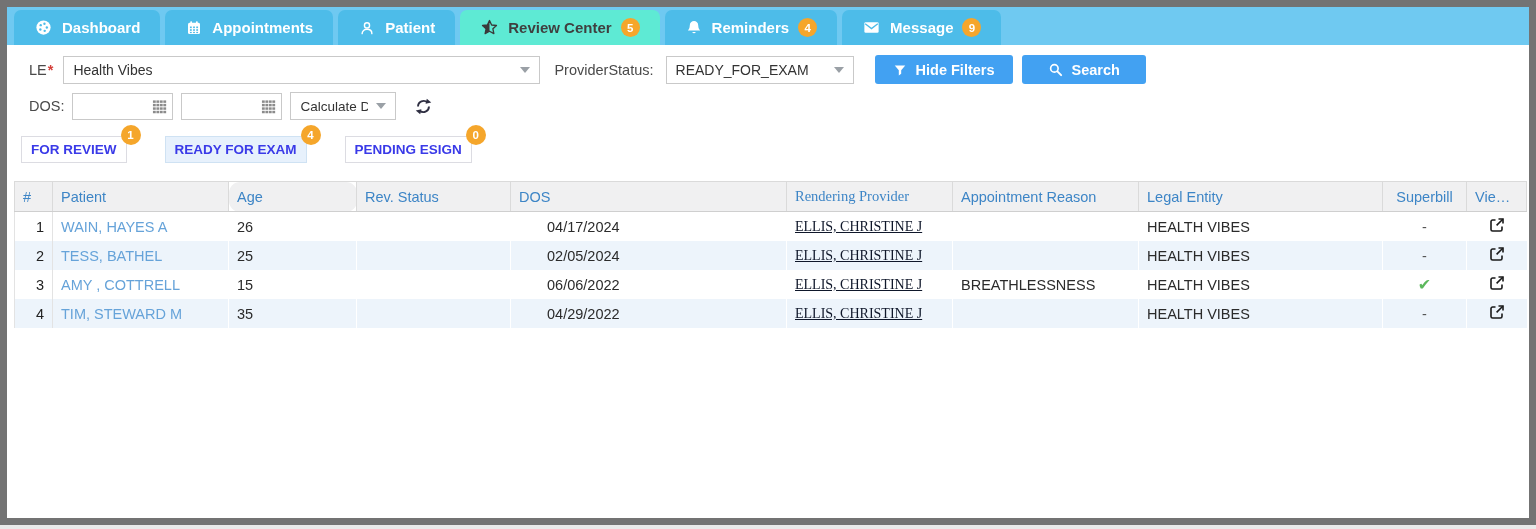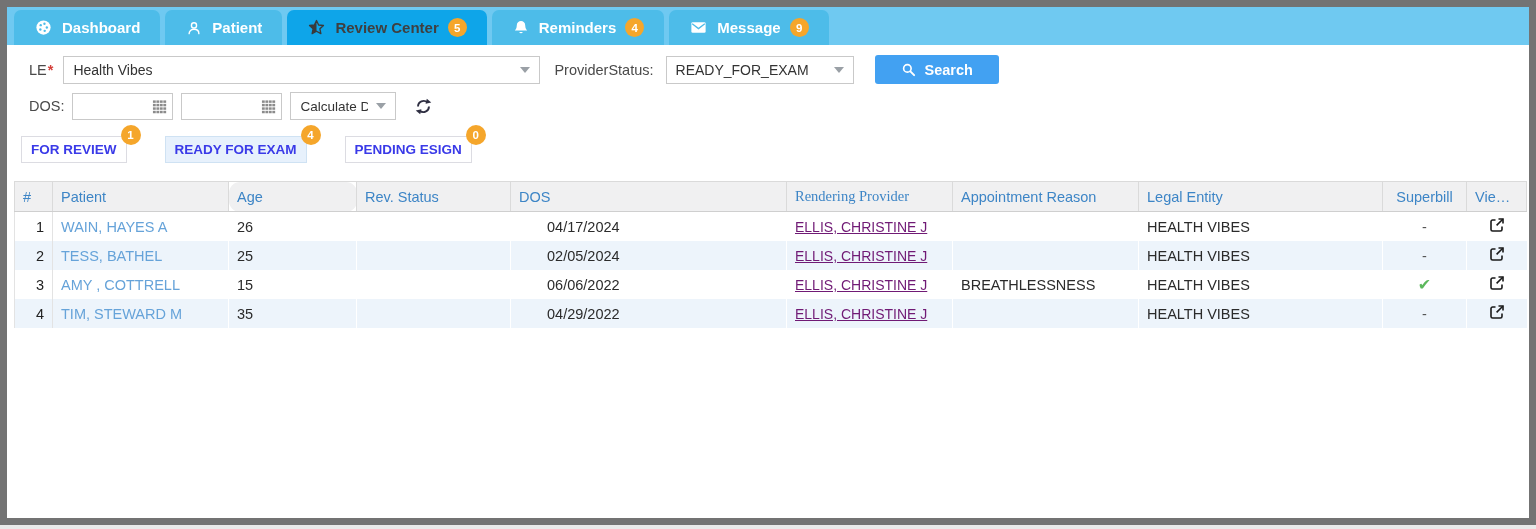--- a/index.html
+++ b/index.html
@@ -24,21 +24,21 @@
   .tab {
     display: flex; align-items: center; gap: 9px;
     background: #4dbce9;
     color: #fff;
     font-size: 15px; font-weight: 600;
     padding: 0 20px;
     border-radius: 7px 7px 0 0;
     cursor: pointer;
     white-space: nowrap;
   }
-  .tab.active { background: #0ea5e9; color: #3f3f3f; }
+  .tab.active { background: #5eead4; color: #3f3f3f; }
   .tab .ticon { display: flex; align-items: center; }
   .tbadge {
     min-width: 19px; height: 19px; border-radius: 50%;
     background: #f5a62b; color: #fff;
     font-size: 11.5px; font-weight: 700;
     display: flex; align-items: center; justify-content: center;
   }
   
   .filters { padding: 8px 8px 0 8px; }
   .frow { display: flex; align-items: center; margin-left: 14px; }
@@ -110,21 +110,21 @@
     font-size: 14.5px; color: #2b2b2b;
     padding: 5px 8px; height: 29px;
     white-space: nowrap; overflow: hidden;
     border-left: 1px solid transparent;
   }
   tbody tr:nth-child(even) { background: #edf4fb; }
   td.col-num { text-align: right; border-left: 1px solid #e3e3e3; border-right: 1px solid #e3e3e3; color: #222; }
   th.col-num { text-align: left; }
   td.col-dos { padding-left: 36px; }
   a.patient-link { color: #66a3d9; text-decoration: none; cursor: pointer; }
-  a.provider-link { color: #701a75; text-decoration: underline; cursor: pointer; font-size: 14px; }
+  a.provider-link { color: #0f172a; text-decoration: underline; cursor: pointer; font-size: 14px; font-family: Liberation Serif, serif; }
   td.col-super, th-super { text-align: center; }
   td.col-super { text-align: center; color: #555; }
   td.col-super .check { color: #5cb85c; font-size: 16px; }
   td.col-view { text-align: center; }
   .viewicon { display: inline-flex; cursor: pointer; }
   
   .w-num { width: 38px; } .w-patient { width: 176px; } .w-age { width: 128px; border-radius: 11px; }
   .w-rev { width: 154px; } .w-dos { width: 276px; } .w-prov { width: 166px; font-family: Liberation Serif, serif; }
   .w-reason { width: 186px; } .w-le { width: 244px; } .w-super { width: 84px; }
   .w-view { width: 60px; }
@@ -143,20 +143,41 @@
             <circle cx="13.2" cy="7.3" r="1.5" fill="#4dbce9"></circle>
             <circle cx="16.2" cy="12" r="1.5" fill="#4dbce9"></circle>
             <circle cx="8" cy="14.5" r="1.5" fill="#4dbce9"></circle>
             <circle cx="13.5" cy="16.2" r="1.5" fill="#4dbce9"></circle>
           </svg>
       </span>
       <span>Dashboard</span>
     </div>
     <div class="tab">
       <span class="ticon">
+        <svg width="18" height="18" viewBox="0 0 24 24">
+            <rect x="4" y="5" width="16" height="15" rx="2" fill="#fff"></rect>
+            <rect x="7" y="3" width="2.4" height="4" rx="1" fill="#fff"></rect>
+            <rect x="14.6" y="3" width="2.4" height="4" rx="1" fill="#fff"></rect>
+            <g fill="#4dbce9">
+              <rect x="6.6" y="10" width="2.4" height="2.2"></rect>
+              <rect x="10.8" y="10" width="2.4" height="2.2"></rect>
+              <rect x="15" y="10" width="2.4" height="2.2"></rect>
+              <rect x="6.6" y="13.6" width="2.4" height="2.2"></rect>
+              <rect x="10.8" y="13.6" width="2.4" height="2.2"></rect>
+              <rect x="15" y="13.6" width="2.4" height="2.2"></rect>
+              <rect x="6.6" y="17.2" width="2.4" height="1.6"></rect>
+              <rect x="10.8" y="17.2" width="2.4" height="1.6"></rect>
+              <rect x="15" y="17.2" width="2.4" height="1.6"></rect>
+            </g>
+          </svg>
+      </span>
+      <span>Appointments</span>
+    </div>
+    <div class="tab">
+      <span class="ticon">
         <svg width="18" height="18" viewBox="0 0 24 24" fill="none" stroke="#fff" stroke-width="1.9">
             <circle cx="12" cy="8.5" r="3.4"></circle>
             <path d="M5.5 19.5c0-3.6 2.9-5.8 6.5-5.8s6.5 2.2 6.5 5.8" stroke-linecap="round"></path>
           </svg>
       </span>
       <span>Patient</span>
     </div>
     <div class="tab active">
       <span class="ticon">
         <svg width="19" height="19" viewBox="0 0 24 24">
@@ -195,20 +216,28 @@
       <div class="combo le">
         <span class="combo-val">Health Vibes</span>
         <span class="caret"></span>
       </div>
       <span class="flabel">Provider</span>
       <span class="flabel">Status:</span>
       <div class="combo status">
         <span class="combo-val">READY_FOR_EXAM</span>
         <span class="caret"></span>
       </div>
+      <button class="btn">
+        <span style="display:flex;">
+          <svg width="14" height="14" viewBox="0 0 20 20">
+              <path d="M2.5 3.5h15l-5.8 6.8v5.2l-3.4 2.3v-7.5z" fill="#fff"></path>
+            </svg>
+        </span>
+        <span>Hide Filters</span>
+      </button>
       <button class="btn" style="padding:0 26px;">
         <span style="display:flex;">
           <svg width="15" height="15" viewBox="0 0 20 20" fill="none" stroke="#fff">
               <circle cx="8.5" cy="8.5" r="5" stroke-width="2.2"></circle>
               <line x1="12.5" y1="12.5" x2="17.5" y2="17.5" stroke-width="2.6" stroke-linecap="round"></line>
             </svg>
         </span>
         <span>Search</span>
       </button>
     </div>

